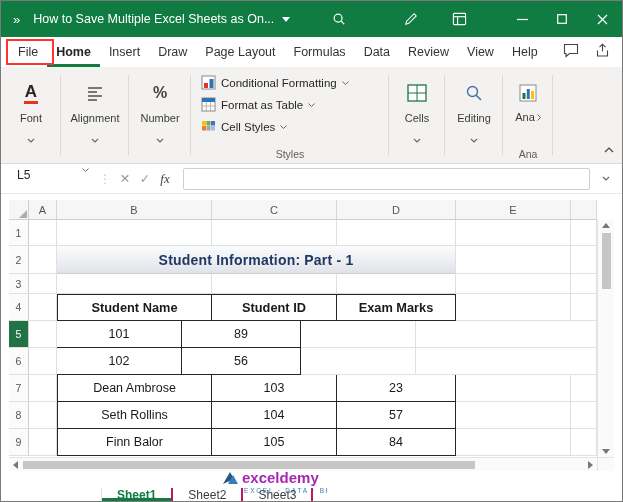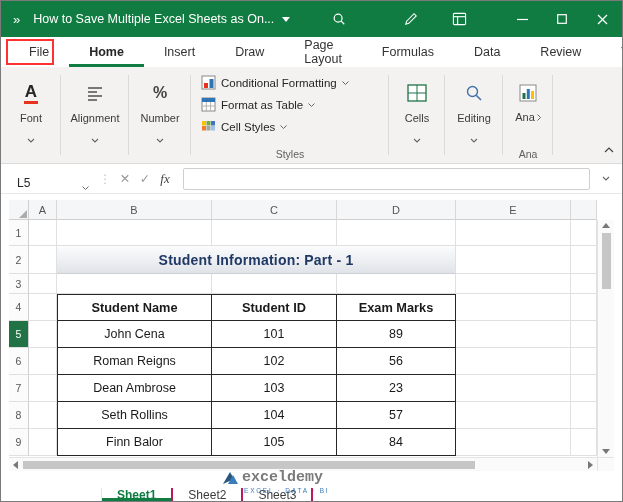--- a/index.html
+++ b/index.html
@@ -17,21 +17,21 @@
   .tb-btn { width:34px; height:36px; display:flex; align-items:center; justify-content:center; }
   .tb-pen { margin-left:38px; }
   .tb-grid { margin-left:14px; }
   .tb-win { width:40px; height:36px; display:flex; align-items:center; justify-content:center; }
   .tb-win.first { margin-left:26px; }
   .tb-close-x { font-size:14px; line-height:1; }
 
   
   .menubar { height:30px; background:#fff; display:flex; align-items:stretch; font-size:12.5px;
              color:#333; padding-left:8px; position:relative; flex:none; }
-  .menu-tab { padding:0 20px; display:flex; align-items:center; }
+  .menu-tab { padding:0 9px; display:flex; align-items:center; }
   .menu-tab.active { box-shadow: inset 0 -3px 0 #107C41; font-weight:700; color:#262626; }
   .annotation-box { position:absolute; left:5px; top:2px; width:48px; height:26px;
                     border:2px solid #FF3131; z-index:10; pointer-events:none; }
   .menu-right { margin-left:auto; display:flex; align-items:center; gap:16px; padding-right:12px; }
 
   
   .ribbon { height:97px; background:#F3F2F1; display:flex; border-bottom:1px solid #DADADA; flex:none; }
   .rgroup { position:relative; display:flex; flex-direction:column; align-items:center; padding-top:8px; flex:none; }
   .rgroup::after { content:""; position:absolute; right:0; top:8px; bottom:8px; width:1px; background:#DCDAD8; }
   .g-icon { height:36px; display:flex; align-items:center; justify-content:center; }
@@ -42,21 +42,21 @@
   .styles-group { align-items:flex-start; padding:5px 0 0 10px; }
   .style-item { display:flex; align-items:center; gap:5px; height:22px; font-size:11.5px; color:#262626; white-space:nowrap; }
   .group-footer { position:absolute; bottom:3px; left:0; right:0; text-align:center; font-size:10.5px; color:#605E5C; }
   .ana-row { display:flex; align-items:center; gap:2px; font-size:11px; color:#3b3b3b; }
   .ribbon-strip { flex:1; position:relative; }
   .collapse-chevron { position:absolute; right:8px; bottom:6px; }
 
   
   .formulabar { height:30px; background:#fff; display:flex; align-items:center; padding:0 8px;
                 border-bottom:1px solid #E8E8E8; flex:none; }
-  .namebox { width:86px; height:22px; display:flex; align-items:flex-end; justify-content:space-between;
+  .namebox { width:86px; height:22px; display:flex; align-items:flex-start; justify-content:space-between;
              padding:0 6px 0 8px; font-size:12px; color:#262626; }
   .fb-sep { color:#C4C4C4; font-size:12px; padding:0 4px; }
   .fb-btn { width:20px; text-align:center; color:#9a9a9a; font-size:12.5px; }
   .fb-fx { font-family:"Liberation Serif", serif; font-style:italic; color:#444; font-size:13px; }
   .fb-input { flex:1; height:22px; border:1px solid #CFCFCF; border-radius:2px; margin:0 8px;
               font-size:12px; padding:0 6px; outline:none; font-family:"Liberation Sans",sans-serif; }
   .fb-caret { width:16px; display:flex; justify-content:center; }
 
   
   .sheet-area { flex:1; display:flex; padding-top:6px; background:#fff; min-height:0; }
@@ -110,21 +110,21 @@
   .tabbar { height:30px; background:#fff; display:flex; align-items:stretch; padding-left:100px; flex:none; }
   .sheet-tab { padding:0 15px; display:flex; align-items:center; font-size:12px; color:#3b3b3b;
                border-right:2px solid #be185d; position:relative;margin-top:17px; }
   .sheet-tab:first-child { border-left:1px solid #E3E3E3; }
   .sheet-tab.active { color:#0E7C41; font-weight:700; }
   .sheet-tab.active::after { content:""; position:absolute; left:0; right:0; bottom:0; height:3px; background:#107C41; }
 
   
   .watermark { position:absolute; left:221px; bottom:7px; z-index:9; display:flex; flex-direction:column; opacity:.95; }
   .wm-row { display:flex; align-items:center; gap:3px; }
-  .wm-brand { font-size:15px; font-weight:700; color:#737373;font-family:Liberation Mono, monospace; }
+  .wm-brand { font-size:15px; font-weight:700; color:#a21caf; }
   .wm-tag { font-size:6.5px; letter-spacing:1.8px; color:#2E75B6; padding-left:22px; margin-top:1px; }
 </style>
 </head>
 <body>
 
 <div class="window">
 
   <div class="titlebar">
     <span class="tb-chevrons">»</span>
     <span class="tb-title">How to Save Multiple Excel Sheets as On...</span>
@@ -407,31 +407,29 @@
           <div class="tcell tfirst wB">Student Name</div>
           <div class="tcell wC">Student ID</div>
           <div class="tcell wD">Exam Marks</div>
           <div class="cell wE"></div>
           <div class="cell wF"></div>
         </div>
 
         <div class="grow rN">
           <div class="row-h selected">5</div>
           <div class="cell wA"></div>
-          <div class="tcell tfirst wB">John Cena</div>
           <div class="tcell wC">101</div>
           <div class="tcell wD">89</div>
           <div class="cell wE"></div>
           <div class="cell wF"></div>
         </div>
 
         <div class="grow rN">
           <div class="row-h">6</div>
           <div class="cell wA"></div>
-          <div class="tcell tfirst wB">Roman Reigns</div>
           <div class="tcell wC">102</div>
           <div class="tcell wD">56</div>
           <div class="cell wE"></div>
           <div class="cell wF"></div>
         </div>
 
         <div class="grow rN">
           <div class="row-h">7</div>
           <div class="cell wA"></div>
           <div class="tcell tfirst wB">Dean Ambrose</div>

